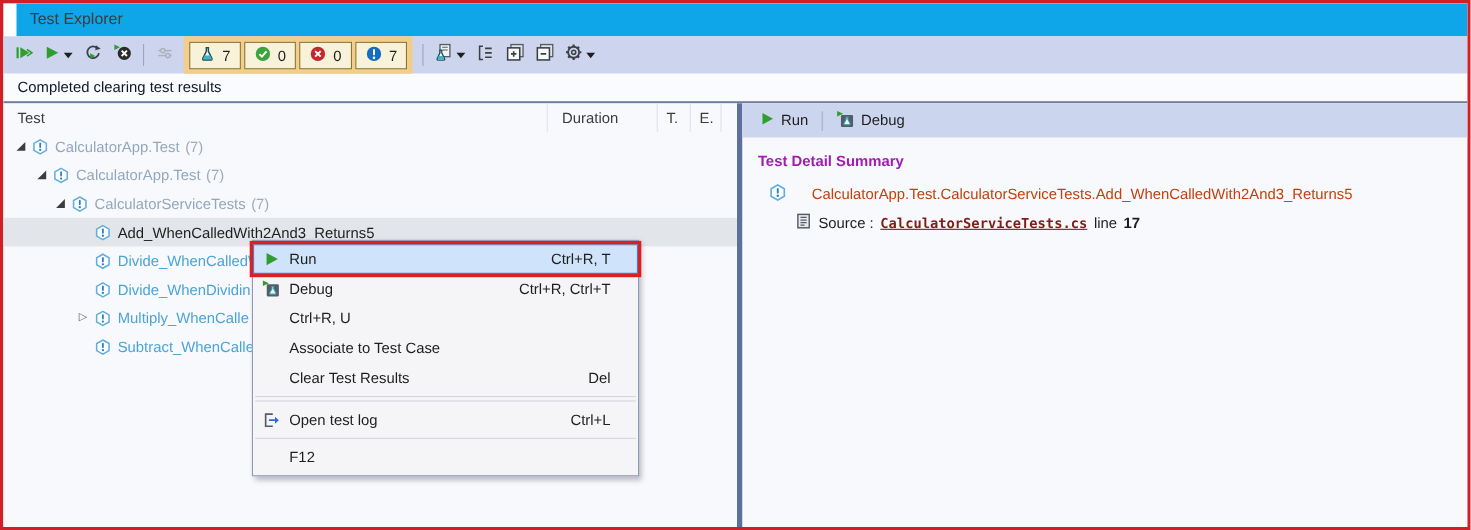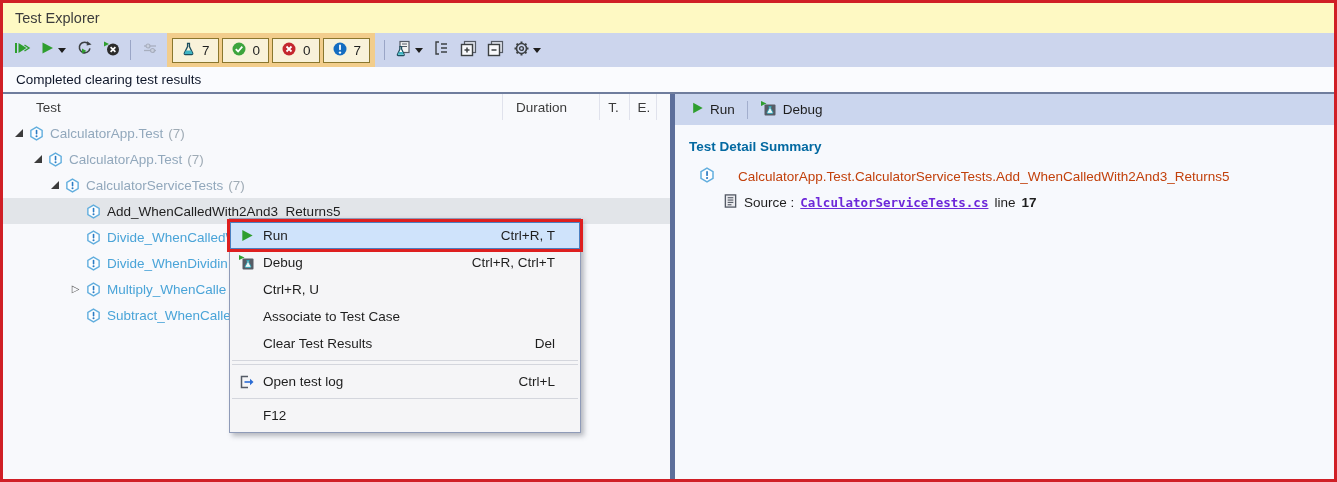--- a/index.html
+++ b/index.html
@@ -9,24 +9,24 @@
   .frame {
     position: relative;
     width: 1337px; height: 482px;
     border: 3px solid #d01f26;
     background: #ffffff;
     overflow: hidden;
   }
 
   
   .titlebar {
-    height: 30px; background: #fef9c3;
+    height: 30px; background: #0ea5e9;
     display: flex; align-items: center;
     padding-left: 12px;
-    font-size: 14.5px; color: #3c3c3c;
+    font-size: 14.5px; color: #3c3c3c; margin-left: 12px;
   }
 
   
   .toolbar {
     height: 34px; background: #ccd5ed;
     display: flex; align-items: center;
     padding-left: 7px; gap: 3px;
   }
   .tbtn { height: 26px; min-width: 24px; display: flex; align-items: center;
           justify-content: center; gap: 3px; padding: 0 3px; }
@@ -53,21 +53,21 @@
   }
 
   
   .main { position: relative; display: flex; height: 386px; }
   .left-pane { width: 667px; background: #f8f9fc; display: flex; flex-direction: column; }
   .splitter { width: 5px; background: #5d6f9b; }
   .right-pane { flex: 1; background: #f7f9fd; }
 
   
   .tree-header { height: 26px; display: flex; align-items: stretch;
-                 font-size: 13.5px; color: #3b3b3b; margin-left: 20px; }
+                 font-size: 13.5px; color: #3b3b3b; }
   .tree-header .col { display: flex; align-items: center; padding-left: 13px;
                       border-right: 1px solid #e0e2ec; }
   .col-test { width: 495px; }
   .col-duration { width: 100px; }
   .col-t { width: 30px; padding-left: 8px !important; }
   .col-e { width: 28px; padding-left: 8px !important; }
   .col-fill { flex: 1; border-right: none !important; }
 
   
   .trow { height: 26px; display: flex; align-items: center; font-size: 13.5px;
@@ -83,27 +83,27 @@
   .tcount { color: #9fabb5; margin-left: 5px; }
   .tlabel-leaf { color: #4aa4d8; }
   .trow.selected .tlabel-leaf { color: #1e1e1e; }
 
   
   .rp-toolbar { height: 31px; background: #cbd6ee; display: flex; align-items: center;
                 padding-left: 10px; gap: 6px; font-size: 13.5px; color:#1e1e1e; }
   .rp-btn { display: flex; align-items: center; gap: 6px; padding: 3px 6px; }
   .rp-sep { width: 1px; height: 18px; background: #a2aecd; }
   .rp-content { padding: 14px 10px 0 14px; }
-  .rp-title { font-weight: bold; font-size: 13.5px; color: #0369a1; }
+  .rp-title { font-weight: bold; font-size: 13.5px; color: #a21caf; }
   .rp-test-row { display: flex; align-items: center; gap: 23px; margin-top: 13px;
                  font-size: 13.5px; color: #c2410c; padding-left: 10px; }
   .rp-source-row { display: flex; align-items: center; gap: 6px; margin-top: 7px;
                    padding-left: 34px; font-size: 13.5px; color: #1e1e1e; }
   .src-link { font-family: "DejaVu Sans Mono", monospace; font-weight: bold;
-              font-size: 12.5px; color: #6d28d9; text-decoration: underline; cursor: pointer; }
+              font-size: 12.5px; color: #7f1d1d; text-decoration: underline; cursor: pointer; }
   .line-num { font-weight: bold; }
 
   
   .context-menu {
     position: absolute; left: 226px; top: 124px; width: 352px;
     background: #f5f5f7; border: 1px solid #8f9bb8;
     box-shadow: 3px 3px 5px rgba(70,75,90,.38);
     padding: 3px 0; z-index: 10; font-size: 13.5px; color: #1e1e1e;
   }
   .mi { height: 27px; display: flex; align-items: center; }

